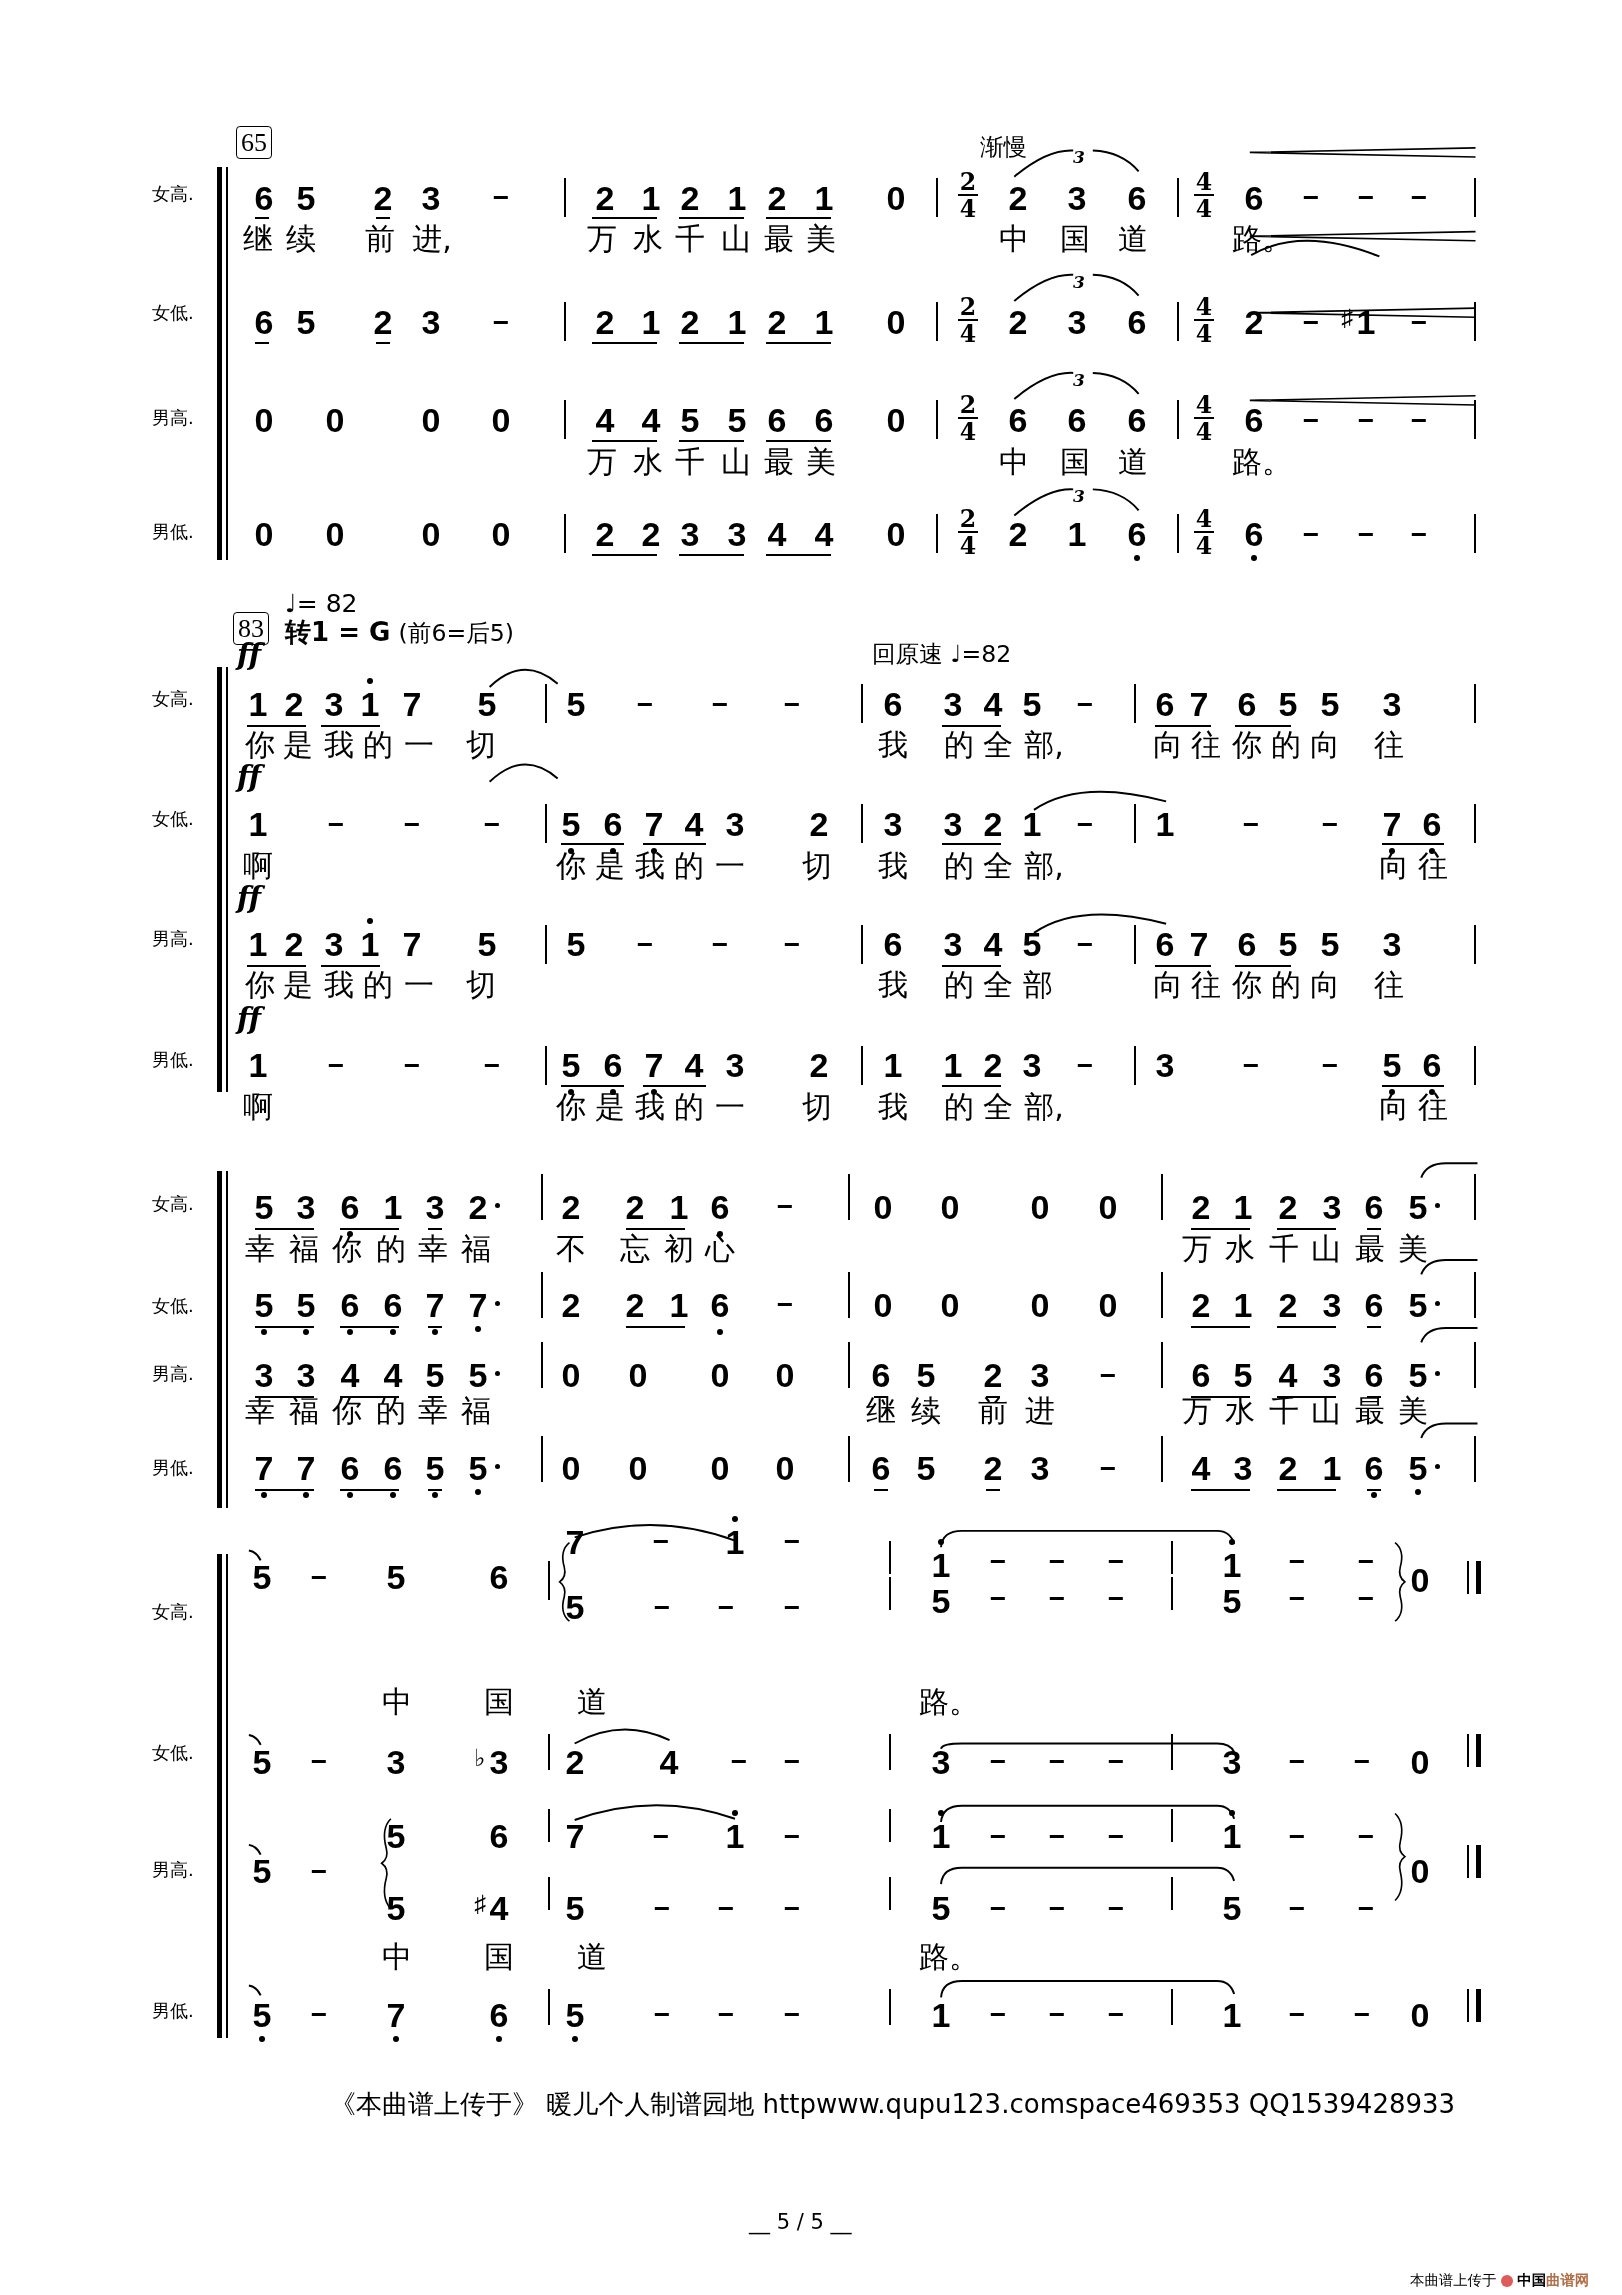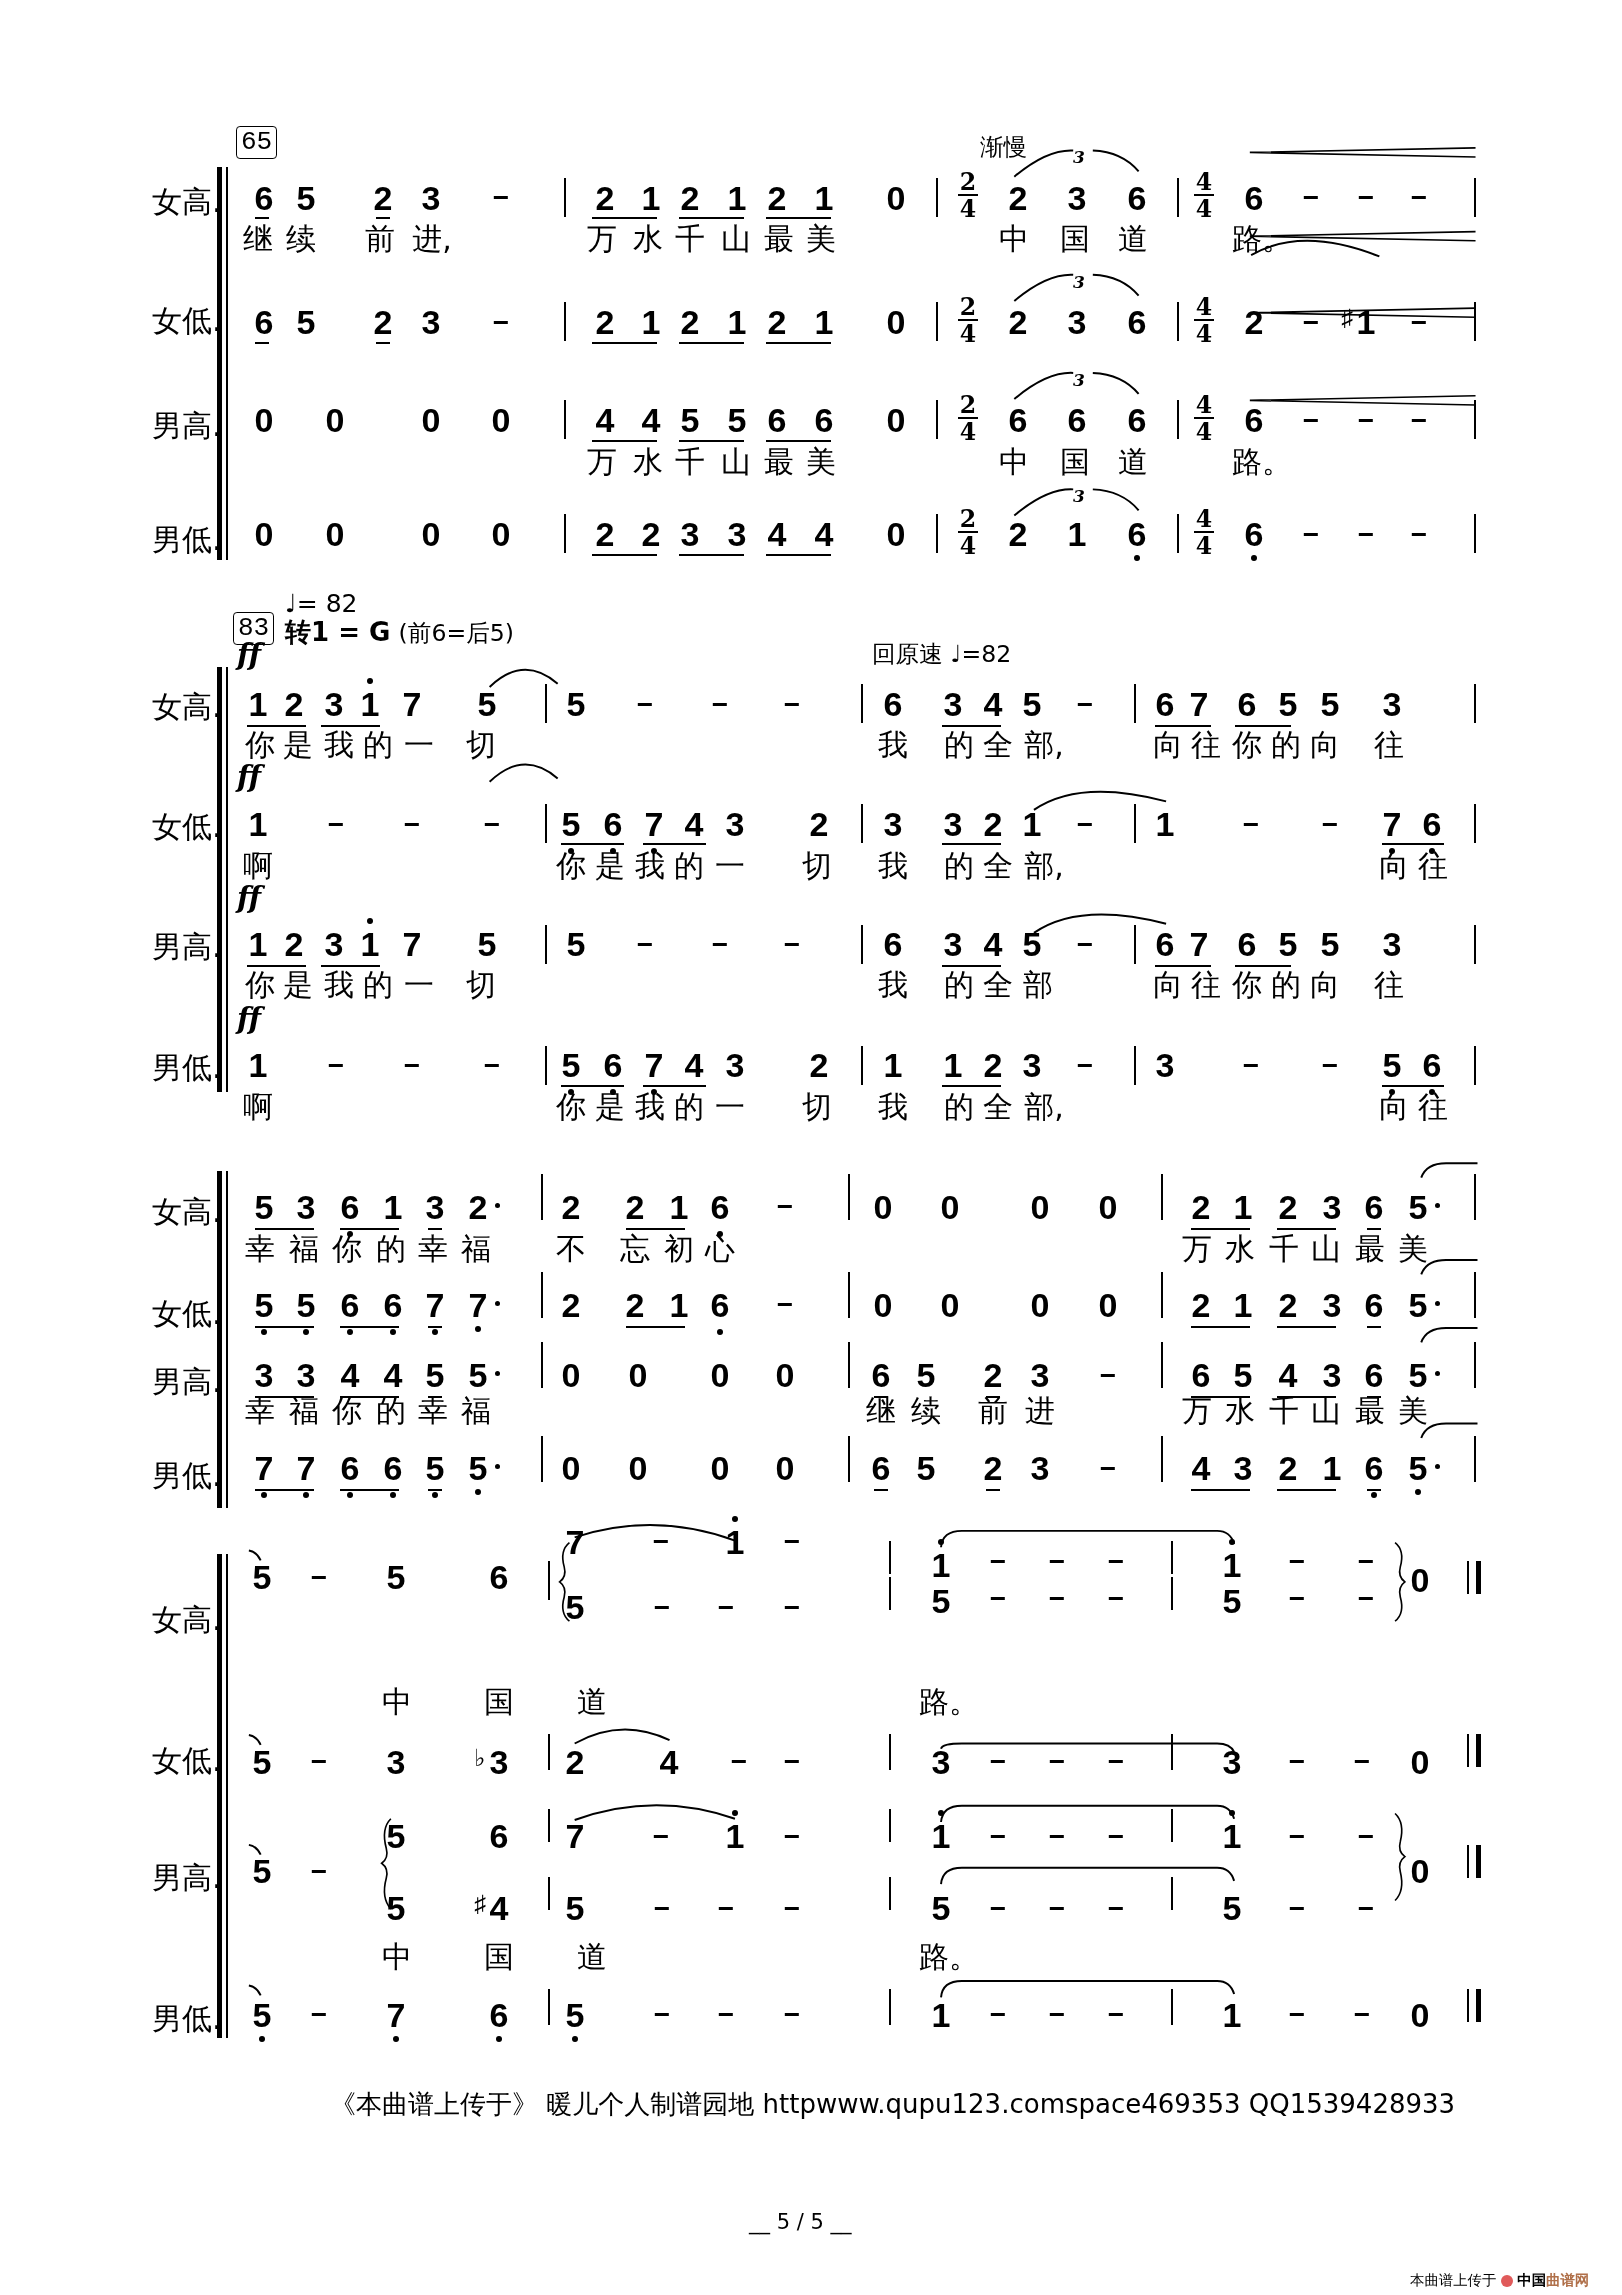--- a/index.html
+++ b/index.html
@@ -10,25 +10,25 @@
   .n .hi { position:absolute; left:50%; top:-9.2px; width:5.9px; height:5.9px; margin-left:-2.6px;
            border-radius:50%; background:#000; }
   .n .lo { position:absolute; left:50%; width:5.9px; height:5.9px; margin-left:-2.6px; border-radius:50%; background:#000; }
   .n .acc { position:absolute; font-weight:normal; font-size:23.6px; left:-11.8px; top:-3.9px; }
   .n .aug { position:absolute; right:-9.2px; top:13px; width:5.2px; height:5.2px; border-radius:50%; background:#000; }
   .dash { position:absolute; width:14.4px; height:3.3px; background:#000; transform:translateX(-50%); }
   .bar { position:absolute; width:2px; background:#000; }
   .uline { position:absolute; height:2px; background:#000; }
   .ly { position:absolute; font-family:"DejaVu Sans", sans-serif; font-size:30px; line-height:33px;
         transform:translateX(-50%); white-space:nowrap; }
-  .part { position:absolute; font-family:"DejaVu Sans", sans-serif; font-size:30px; left:152px; white-space:nowrap; }
+  .part { position:absolute; font-family:"DejaVu Sans", sans-serif; font-size:18px; left:152px; white-space:nowrap; }
   .brace-sys { position:absolute; left:217px; width:7.9px; border-left:5.9px solid #000; }
   .brace-sys::after { content:""; position:absolute; left:3.9px; top:0; bottom:0; width:2px; background:#000; }
   .rehearsal { position:absolute; border:1.3px solid #000; border-radius:3.9px; font-size:26px;
-               padding:0 3.9px; line-height:31px; font-family:Liberation Mono, monospace; }
+               padding:0 3.9px; line-height:31px; font-family:Liberation Serif, serif; }
   .ts { position:absolute; font-family:"DejaVu Serif", serif; font-weight:bold; font-size:23.6px;
         line-height:22px; text-align:center; width:26px; transform:translateX(-50%); }
   .ts .line { display:block; height:2px; background:#000; margin:1.3px 2.6px; }
   .dyn { position:absolute; font-family:"DejaVu Serif", serif; font-style:italic; font-weight:bold; font-size:29px; }
   .text { position:absolute; font-family:"DejaVu Sans", sans-serif; font-size:23.6px; white-space:nowrap; }
   svg.ov { position:absolute; left:0; top:0; }
   .dbl { position:absolute; width:6.5px; border-left:2px solid #000; border-right:5.2px solid #000; }
 </style>
 </head>
 <body>

